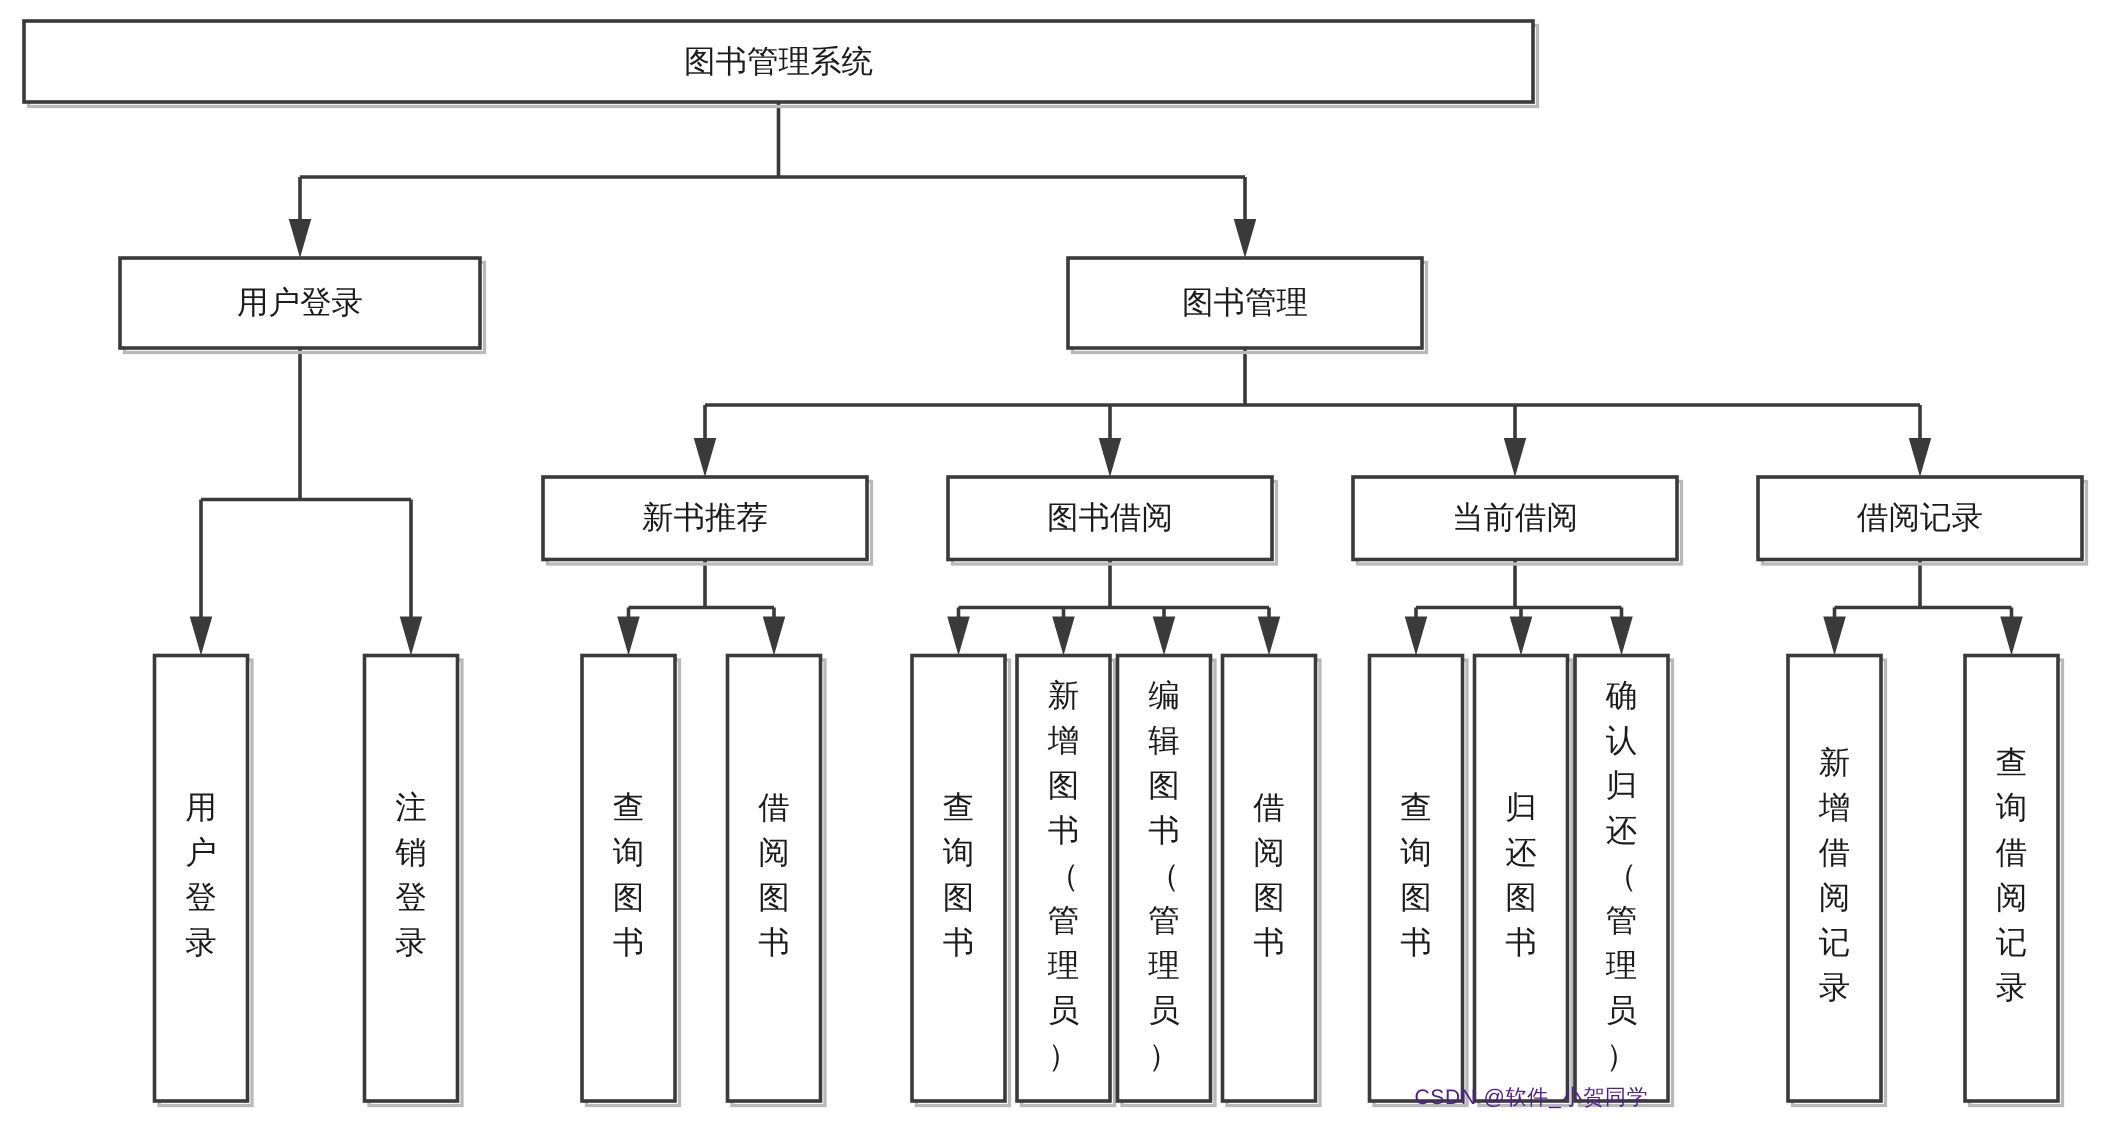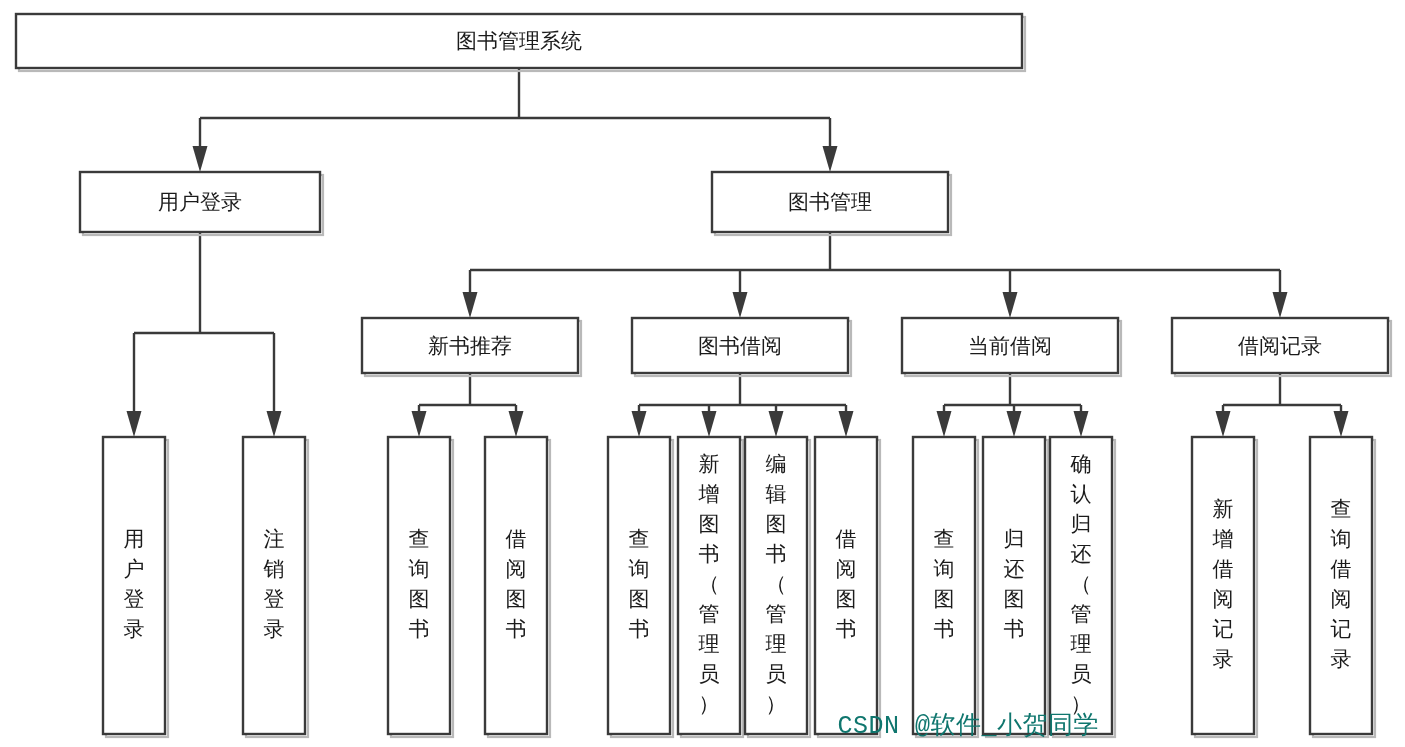--- a/index.html
+++ b/index.html
@@ -55,23 +55,23 @@
     stroke-linecap: butt;
   }
   .arrow-head {
     fill: #3a3a3a;
     stroke: none;
   }
   .watermark {
     position: absolute;
     right: 14px;
     bottom: 6px;
-    font-family: Liberation Mono, monospace;
-    font-size: 25px;
-    color: #0f766e;
+    font-family: Liberation Sans, sans-serif;
+    font-size: 14px;
+    color: #4c1d95;
     letter-spacing: 0.5px;
     white-space: nowrap;
     user-select: none;
   }
 </style>
 </head>
 <body>
 
 <div id="diagram-root">
   <svg id="flowchart" viewBox="0 0 1405 747" xmlns="http://www.w3.org/2000/svg">

